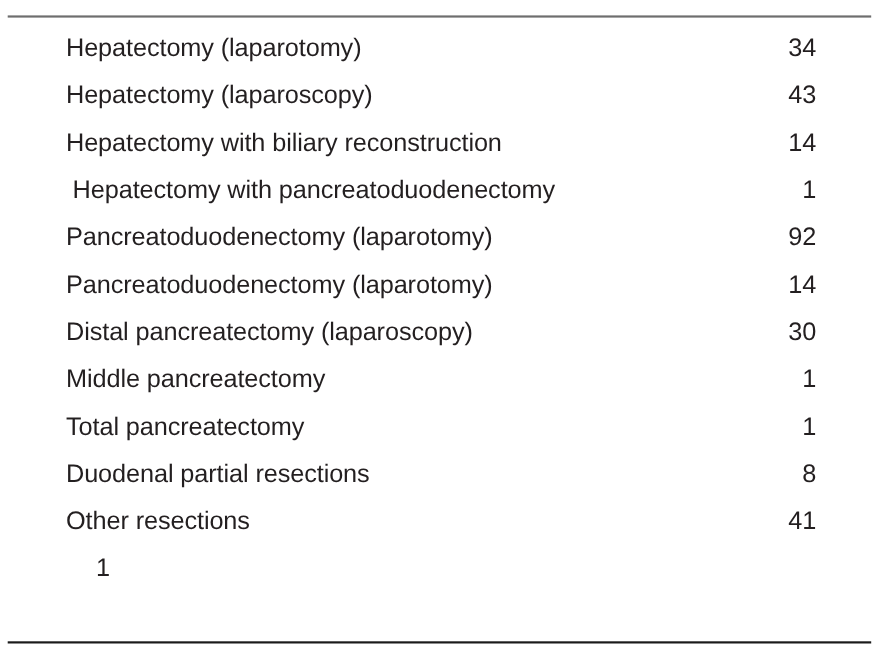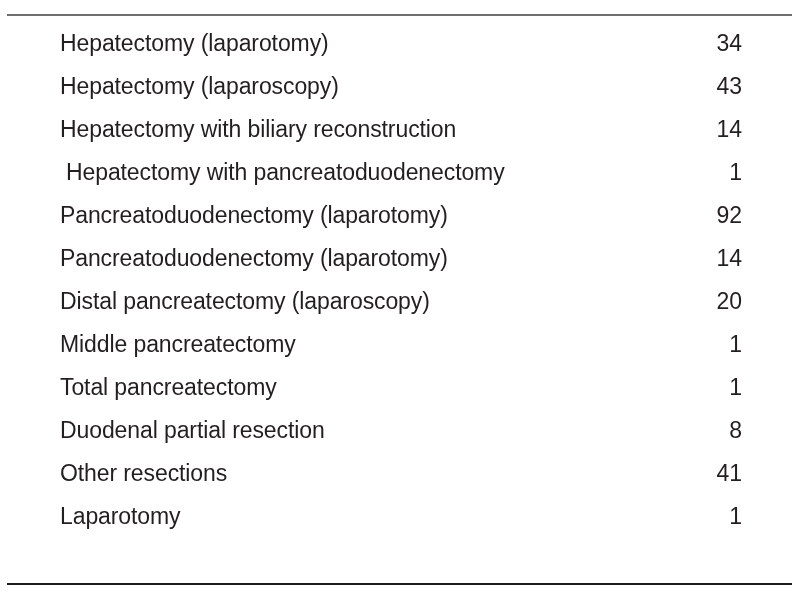--- a/index.html
+++ b/index.html
@@ -101,39 +101,38 @@
       <div class="row">
         <span class="row-label">Pancreatoduodenectomy (laparotomy)</span>
         <span class="row-value">92</span>
       </div>
       <div class="row">
         <span class="row-label">Pancreatoduodenectomy (laparotomy)</span>
         <span class="row-value">14</span>
       </div>
       <div class="row">
         <span class="row-label">Distal pancreatectomy (laparoscopy)</span>
-        <span class="row-value">20</span>
+        <span class="row-value">30</span>
       </div>
       <div class="row">
         <span class="row-label">Middle pancreatectomy</span>
         <span class="row-value">1</span>
       </div>
       <div class="row">
         <span class="row-label">Total pancreatectomy</span>
         <span class="row-value">1</span>
       </div>
       <div class="row">
-        <span class="row-label">Duodenal partial resection</span>
+        <span class="row-label">Duodenal partial resections</span>
         <span class="row-value">8</span>
       </div>
       <div class="row">
         <span class="row-label">Other resections</span>
         <span class="row-value">41</span>
       </div>
       <div class="row">
-        <span class="row-label">Laparotomy</span>
         <span class="row-value">1</span>
       </div>
     </div>
 
   <div class="rule rule-bottom"></div>
 
 </div>
 
 </body></html>

